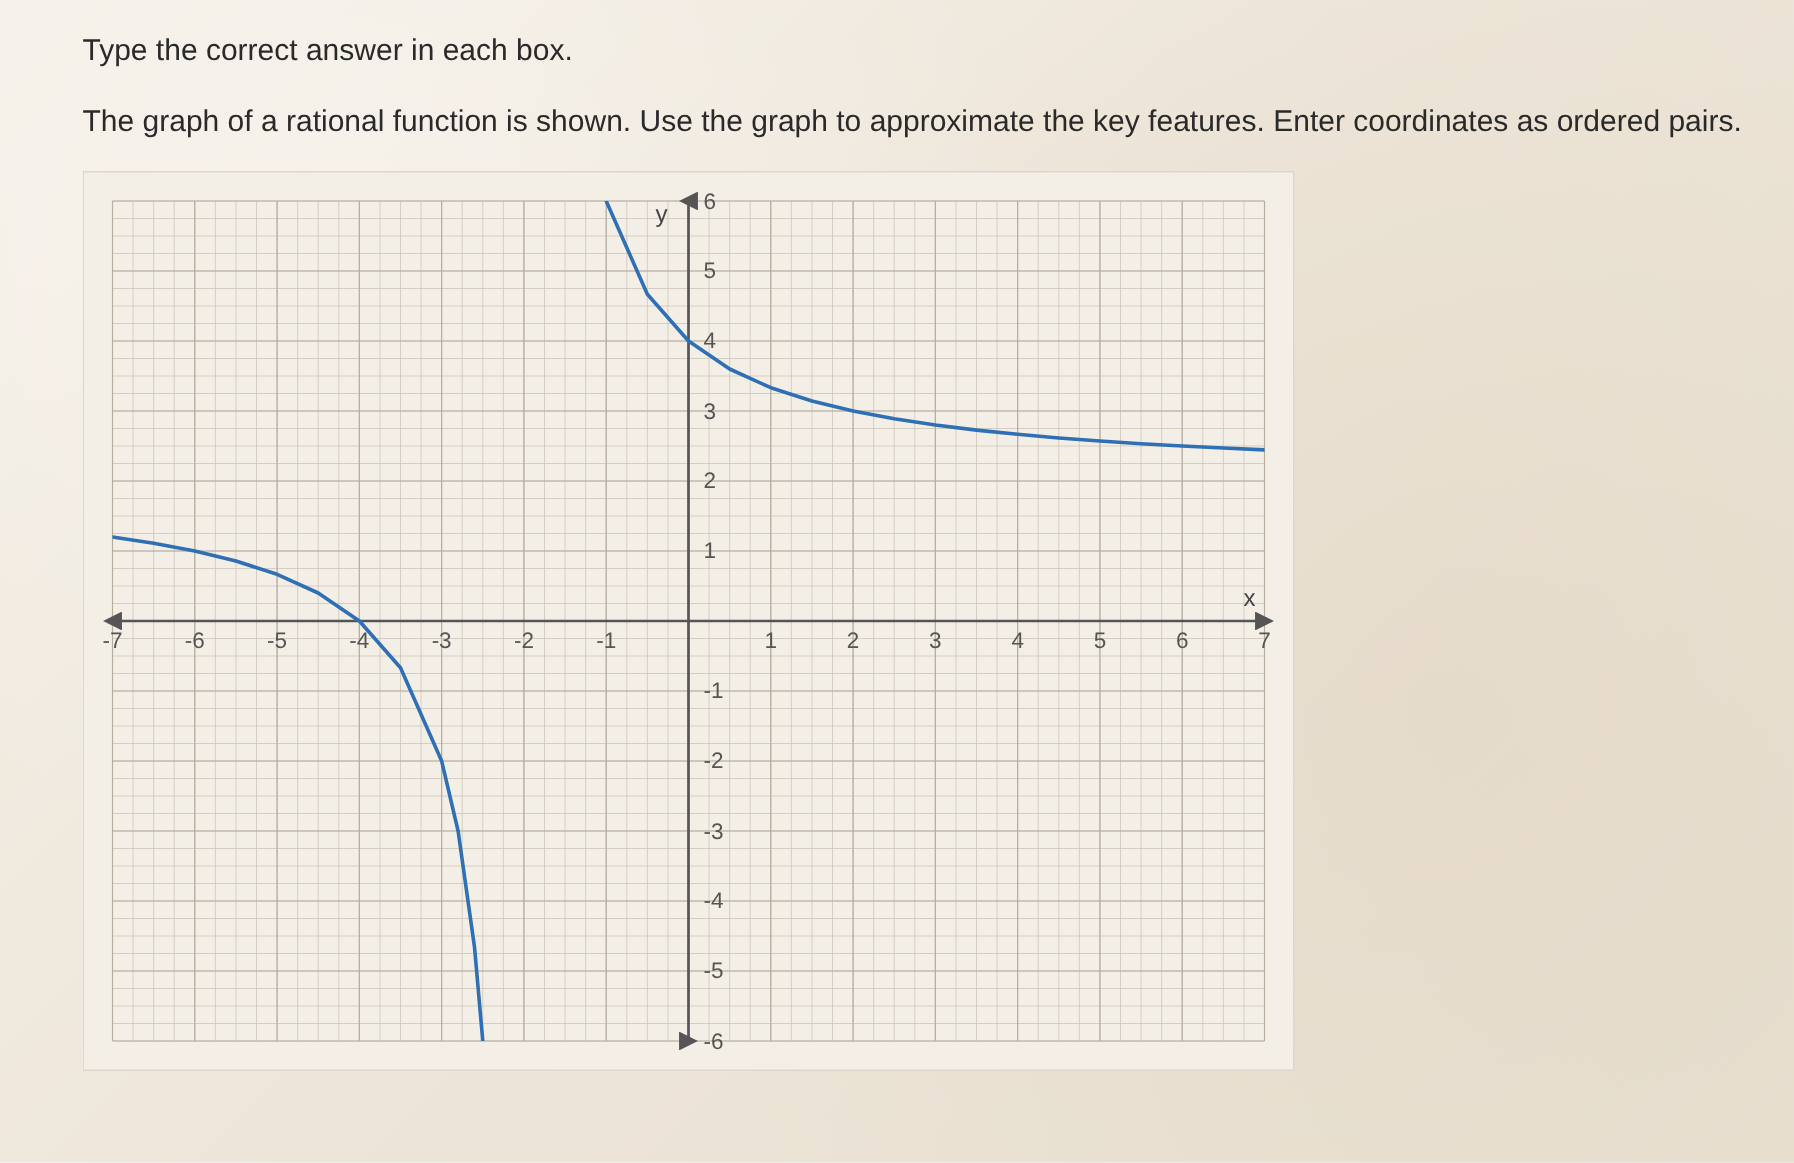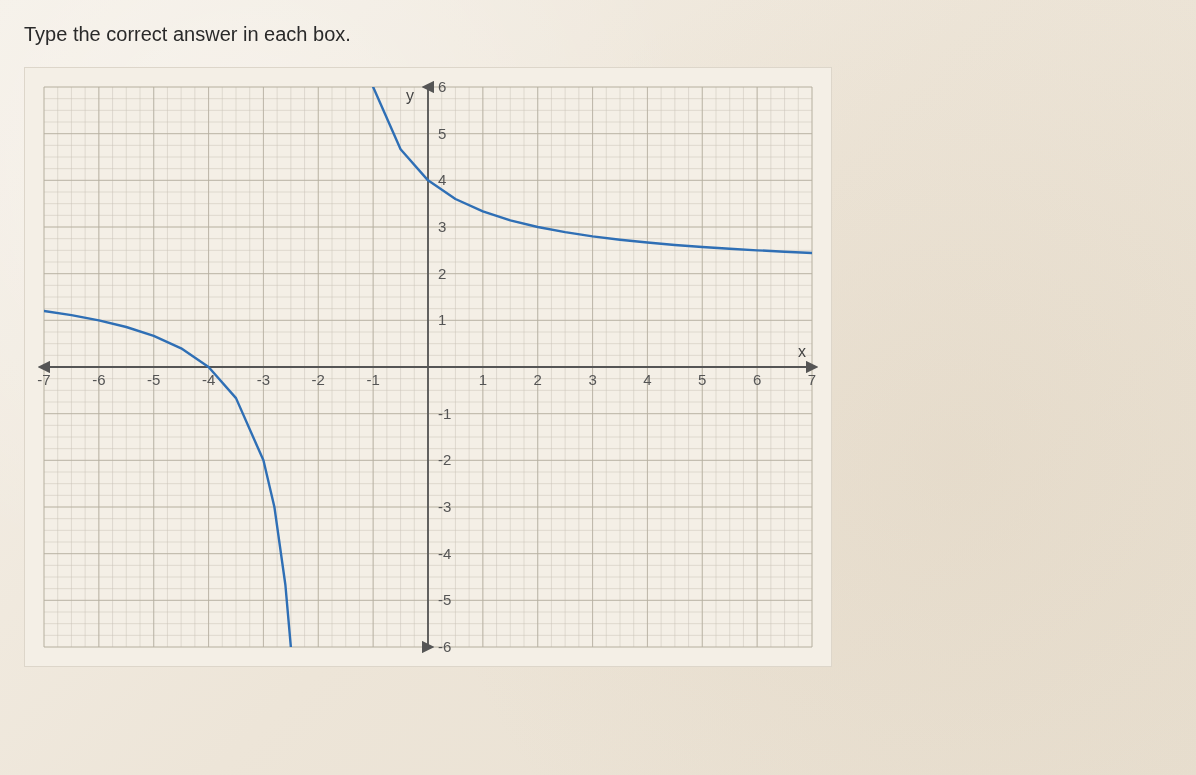--- a/index.html
+++ b/index.html
@@ -16,20 +16,21 @@
     position: absolute;
     inset: 0;
     background-image:
       radial-gradient(circle at 20% 20%, rgba(255,255,255,0.3) 0, transparent 40%),
       radial-gradient(circle at 80% 60%, rgba(200,180,150,0.15) 0, transparent 50%);
     pointer-events: none;
   }
   .content {
     position: relative;
     padding: 20px 24px;
+    margin-left: 31px;
   }
   .instruction {
     color: #2a2a2a;
     font-size: 20px;
     line-height: 1.45;
   }
   .instruction p { margin-bottom: 18px; }
   .graph-container {
     margin-top: 6px;
     width: 808px;
@@ -53,20 +54,21 @@
     font-size: 16px;
     fill: #444;
   }
 </style>
 </head>
 <body>
 
 <div class="content">
   <div class="instruction">
     <p>Type the correct answer in each box.</p>
+    <p>The graph of a rational function is shown. Use the graph to approximate the key features. Enter coordinates as ordered pairs.</p>
   </div>
 
   <div class="graph-container">
     <svg viewBox="0 0 808 600">
       <defs>
         <marker id="arrowR" viewBox="0 0 10 10" refX="5" refY="5" markerWidth="7" markerHeight="7" orient="auto-start-reverse">
           <path d="M 0 0 L 10 5 L 0 10 z" fill="#555"></path>
         </marker>
         <marker id="arrowL" viewBox="0 0 10 10" refX="5" refY="5" markerWidth="7" markerHeight="7" orient="auto">
           <path d="M 10 0 L 0 5 L 10 10 z" fill="#555"></path>

